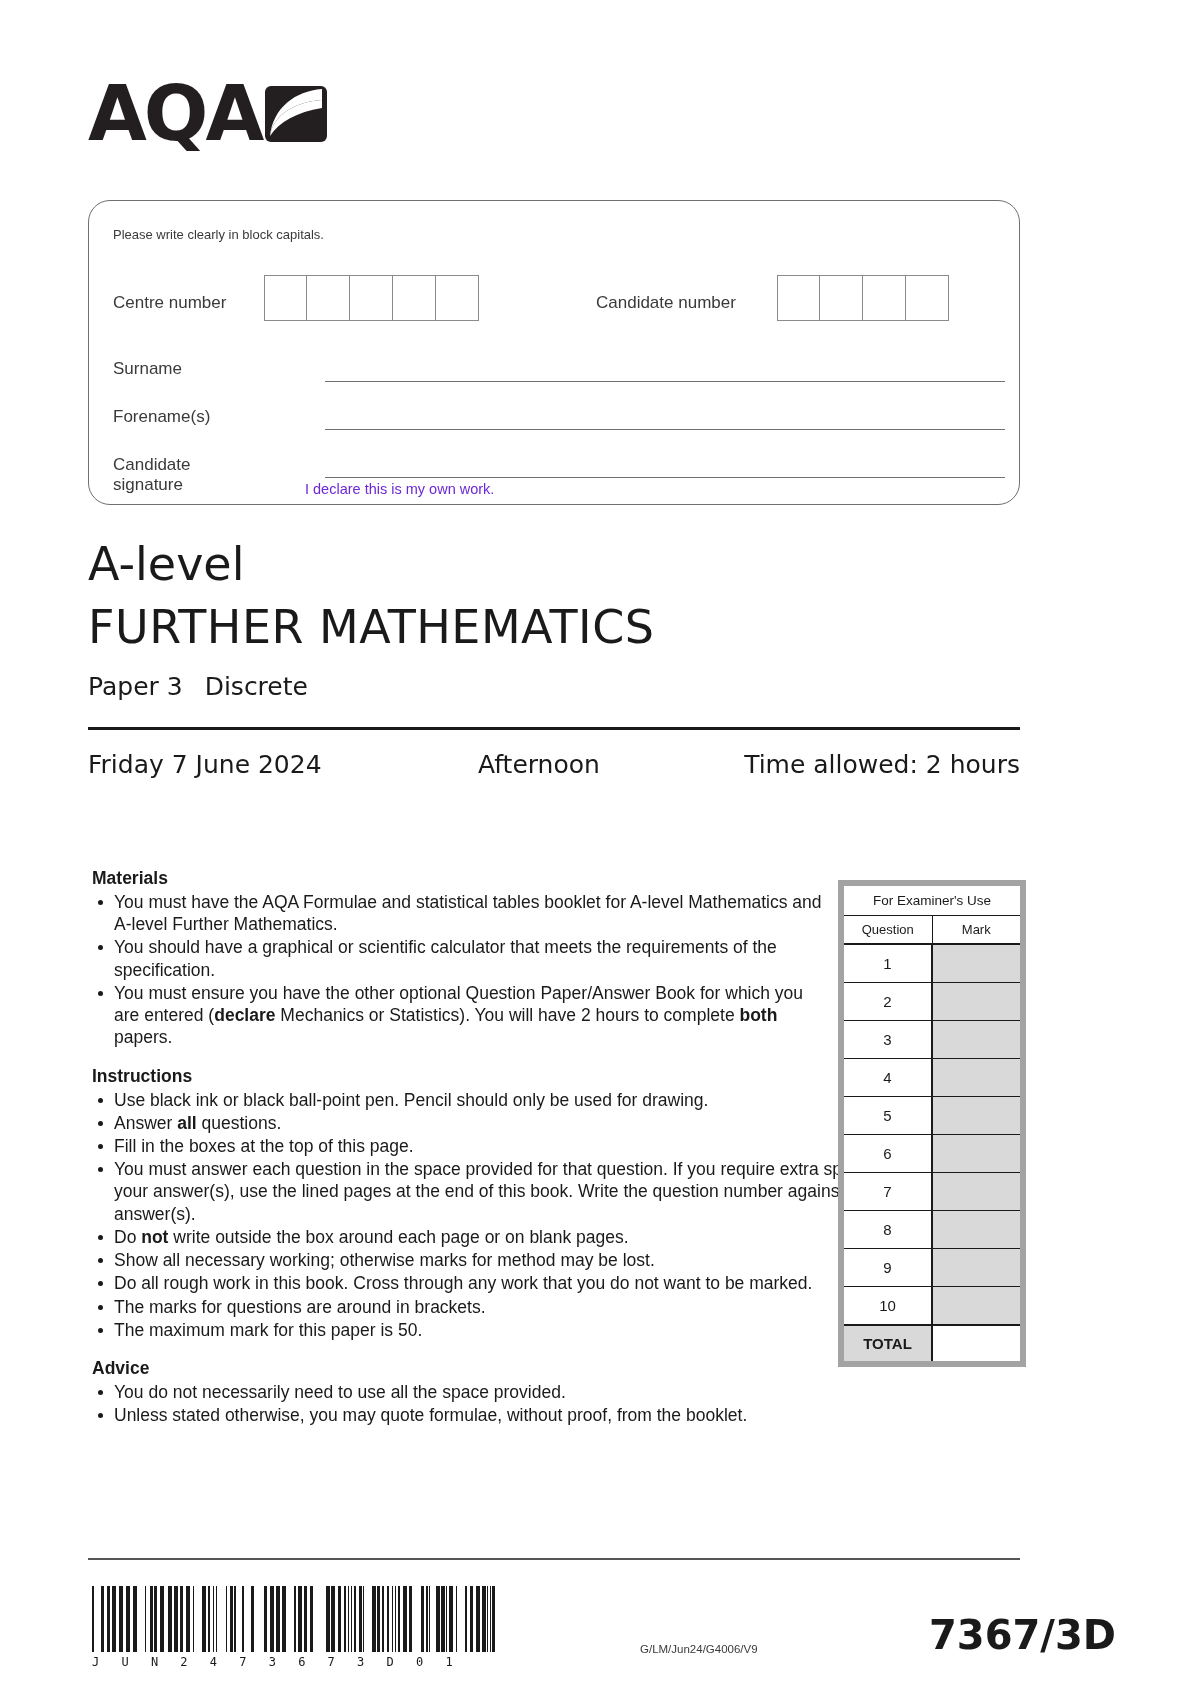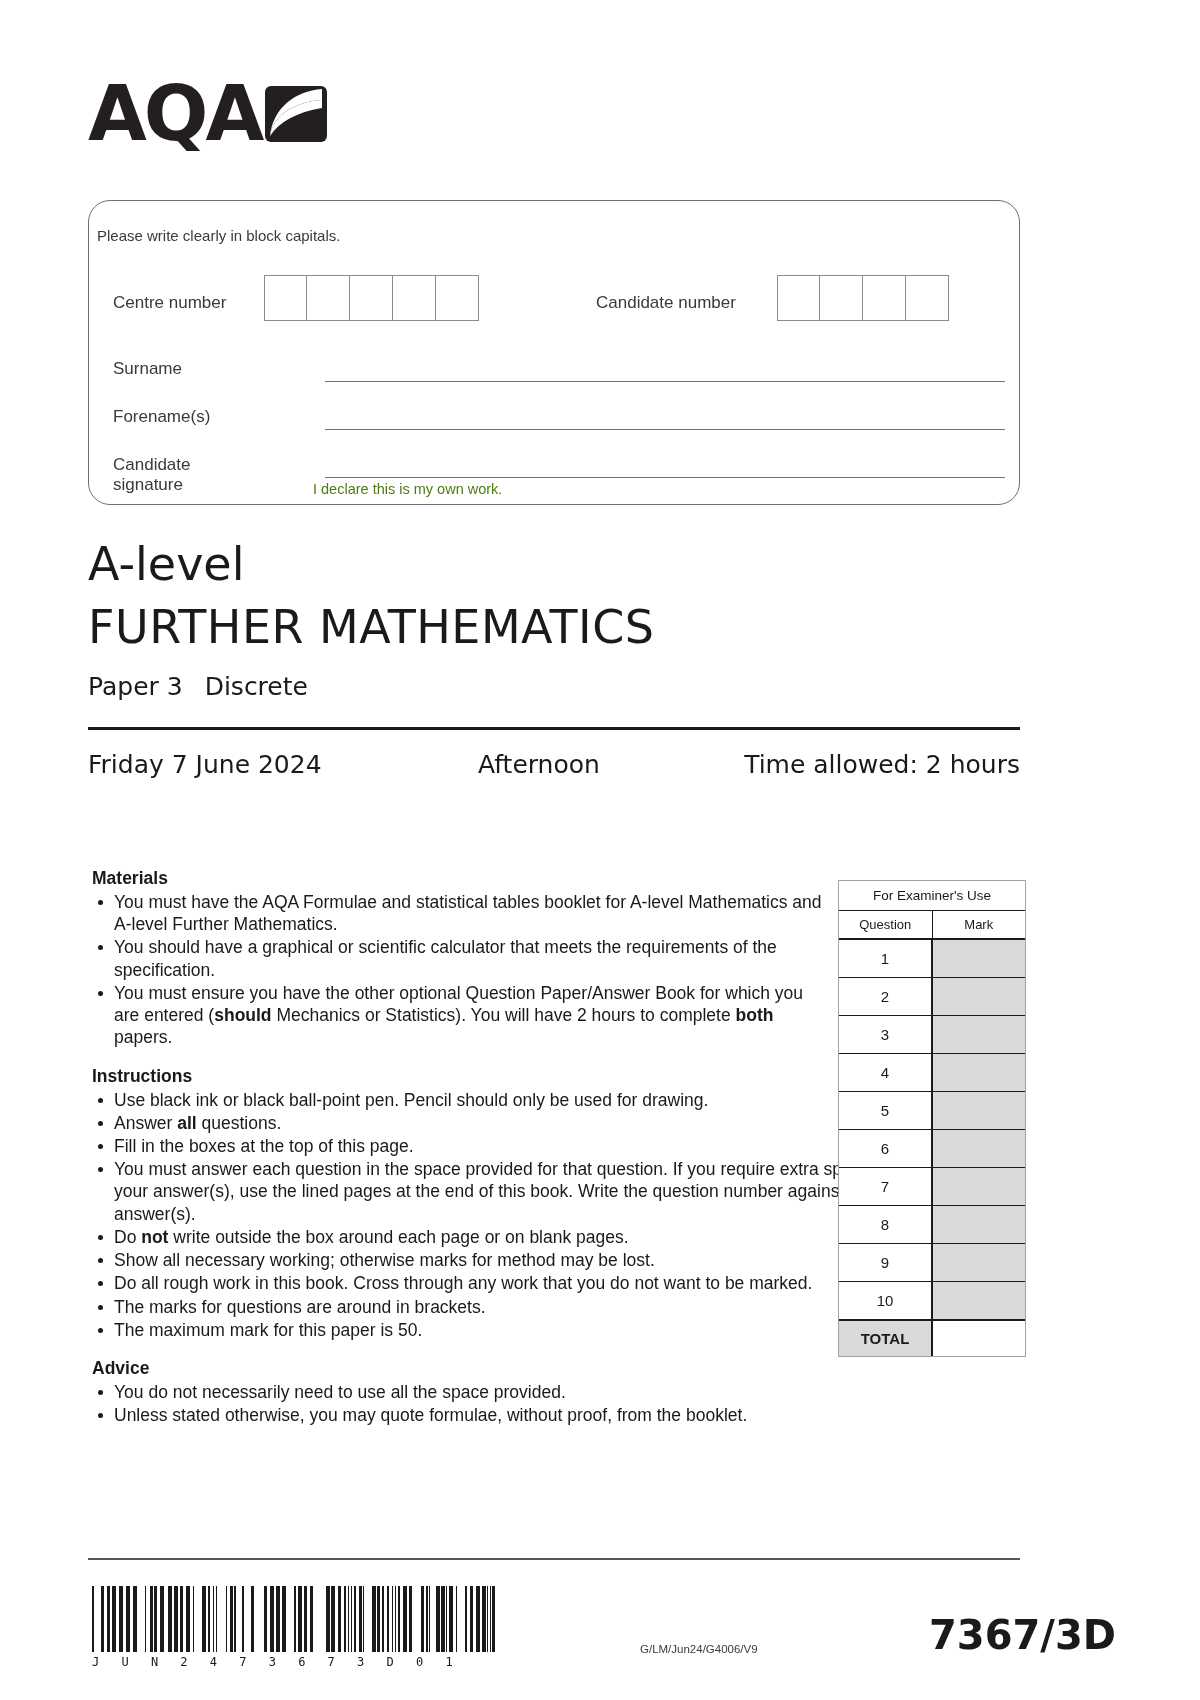--- a/index.html
+++ b/index.html
@@ -27,22 +27,22 @@
   .logo-leaf { margin-left:4px; margin-top:8px; }
 
   
   .cand-box {
     position:absolute; left:88px; top:200px; width:932px; height:305px;
     border:1.5px solid #6f6f6f;
     border-radius:22px;
     background:#fff;
   }
   .cand-instruction {
-    position:absolute; left:8px; top:26px;
-    font-size:15px; color:#3a3a3a;
+    position:absolute; left:24px; top:26px;
+    font-size:13px; color:#3a3a3a;
   }
   .fld-label { font-size:17px; color:#3a3a3a; }
   .boxrow { display:inline-flex; vertical-align:middle; }
   .cell {
     width:43px; height:46px;
     border:1px solid #8b8b8b;
     border-left:none;
     background:#fff;
   }
   .cell:first-child { border-left:1px solid #8b8b8b; }
@@ -55,22 +55,22 @@
   .nameline { position:absolute; height:26px; }
   .nameline .lbl { position:absolute; left:0; top:0; font-size:17px; color:#3a3a3a; }
   .nameline .rule {
     position:absolute; left:212px; top:22px; width:680px; height:1px; background:#6f6f6f;
   }
   .r-surname { left:24px; top:158px; }
   .r-forename { left:24px; top:206px; }
   .r-signature { left:24px; top:254px; }
   .r-signature .rule { left:212px; width:680px; }
   .declare {
-    position:absolute; left:224px; top:280px;
-    font-size:14.5px; color:#4d7c0f;
+    position:absolute; left:216px; top:280px;
+    font-size:14.5px; color:#6d28d9;
   }
 
   
   .t-level {
     position:absolute; left:88px; top:537px;
     font-size:46px; font-weight:400; color:#1a1a1a;
     font-family:"DejaVu Sans", sans-serif;
     letter-spacing:0px;
   }
   .t-subject {
@@ -106,21 +106,21 @@
   }
   ul.bl li::before {
     content:""; position:absolute; left:6px; top:9px;
     width:5px; height:5px; border-radius:50%; background:#1a1a1a;
   }
   .wide { width:810px; }
 
   
   .extable {
     position:absolute; left:838px; top:880px; width:188px;
-    border:1px solid #a3a3a3;
+    border:6px solid #a3a3a3;
     background:#fff;
     font-size:13px;
   }
   .extable .caption {
     text-align:center; padding:7px 0 7px 0;
     font-size:13.5px; color:#1a1a1a;
     border-bottom:1px solid #1a1a1a;
   }
   .extable .hdr { display:flex; border-bottom:2px solid #1a1a1a;align-items:center; }
   .extable .hdr div {
@@ -226,21 +226,21 @@
     <span class="d2">Afternoon</span>
     <span class="d3">Time allowed: 2 hours</span>
   </div>
 
   <div class="content">
 
     <div class="sec-head">Materials</div>
     <ul class="bl">
       <li>You must have the AQA Formulae and statistical tables booklet for A-level Mathematics and A-level Further Mathematics.</li>
       <li>You should have a graphical or scientific calculator that meets the requirements of the specification.</li>
-      <li>You must ensure you have the other optional Question Paper/Answer Book for which you are entered (<b>should</b> Mechanics or Statistics). You will have 2 hours to complete <b>both</b> papers.</li>
+      <li>You must ensure you have the other optional Question Paper/Answer Book for which you are entered (<b>declare</b> Mechanics or Statistics). You will have 2 hours to complete <b>both</b> papers.</li>
     </ul>
 
     <div class="sec-head spaced">Instructions</div>
     <ul class="bl wide">
       <li>Use black ink or black ball-point pen.  Pencil should only be used for drawing.</li>
       <li>Answer <b>all</b> questions.</li>
       <li>Fill in the boxes at the top of this page.</li>
       <li>You must answer each question in the space provided for that question. If you require extra space for your answer(s), use the lined pages at the end of this book.  Write the question number against your answer(s).</li>
       <li>Do <b>not</b> write outside the box around each page or on blank pages.</li>
       <li>Show all necessary working; otherwise marks for method may be lost.</li>

